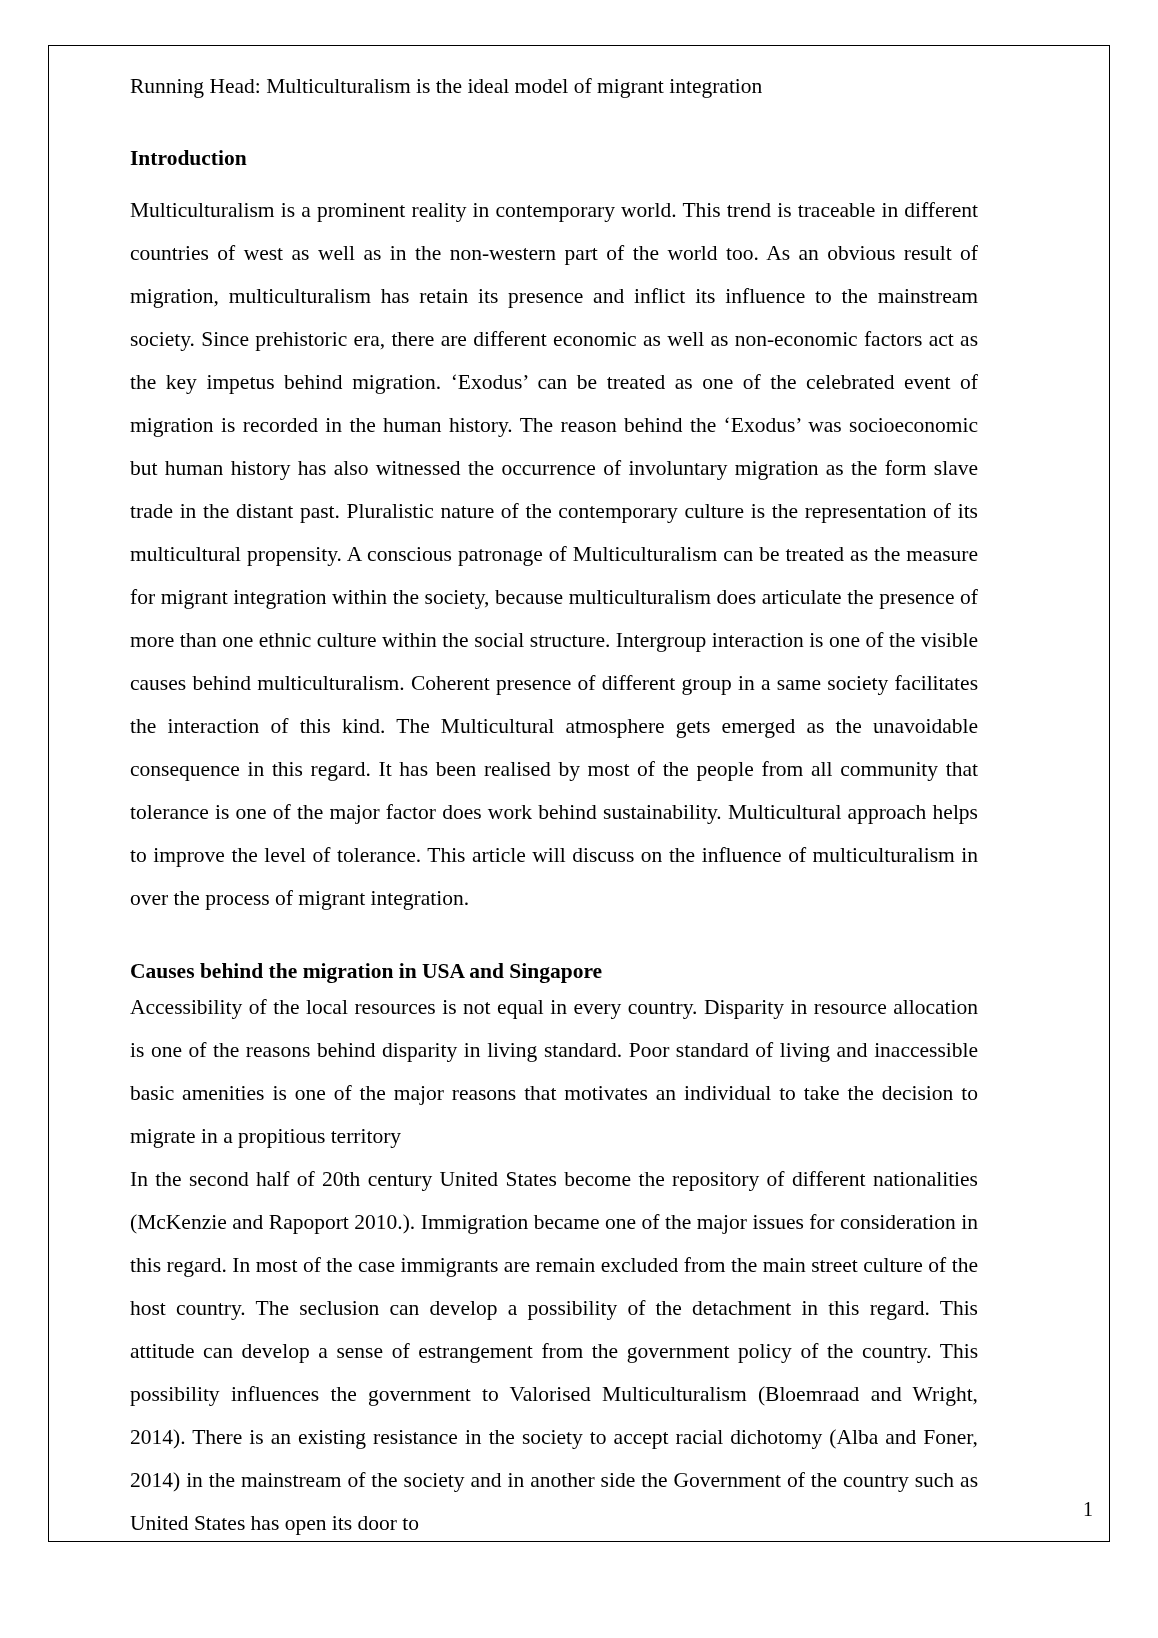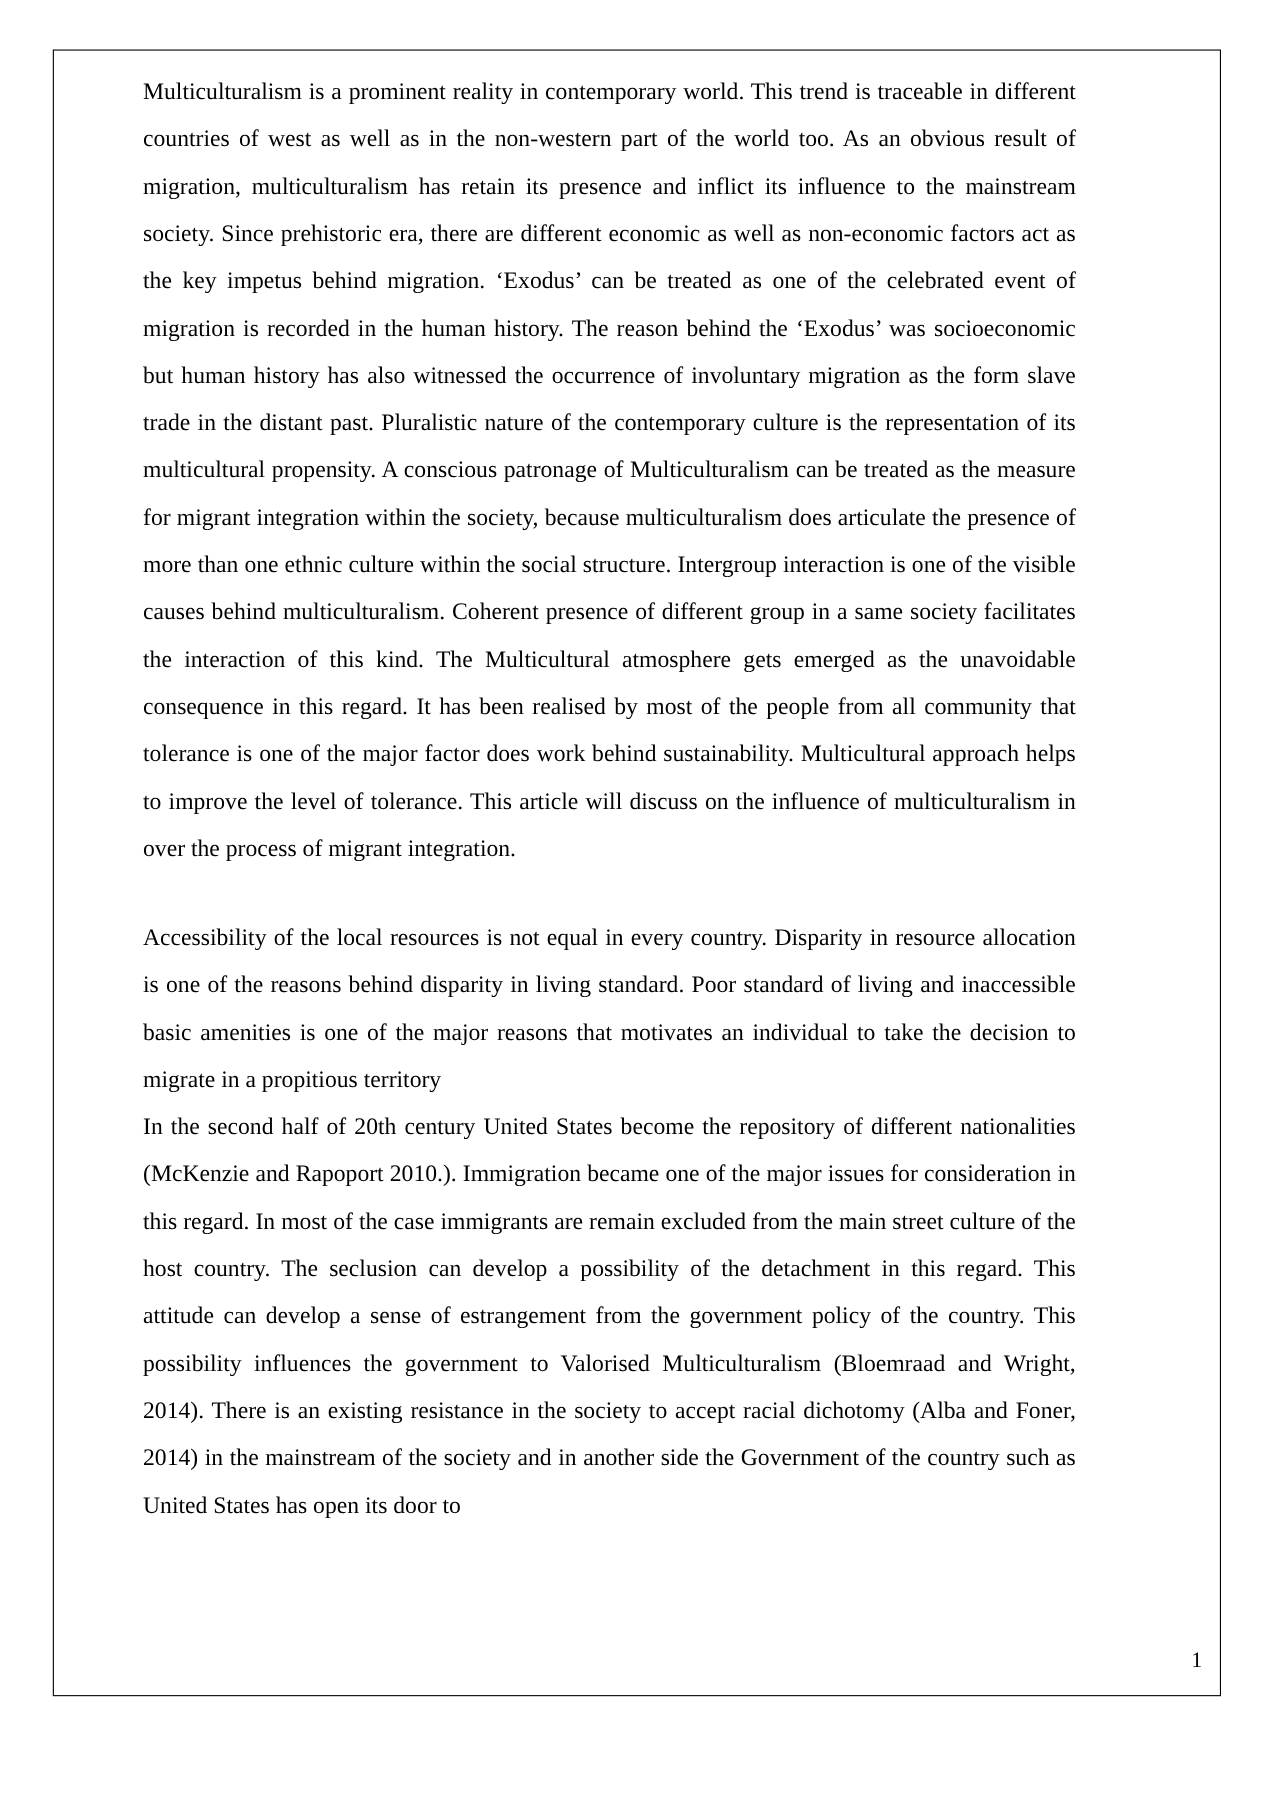--- a/index.html
+++ b/index.html
@@ -66,26 +66,29 @@
     line-height: 1;
     text-align: right;
   }
 </style>
 </head>
 <body>
 
 <div class="page">
   <div class="page-inner">
 
+    <div class="running-head">Running Head: Multiculturalism is the ideal model of migrant integration</div>
 
+    <div class="heading heading-intro">Introduction</div>
 
     <p class="body-text first">Multiculturalism is a prominent reality in contemporary world. This trend is traceable in different countries of west as well as in the non-western part of the world too. As an obvious result of migration, multiculturalism has retain its presence and inflict its influence to the mainstream society. Since prehistoric era,  there are different economic as well as non-economic factors act as the key impetus behind migration. ‘Exodus’ can be treated as one of the celebrated event of migration is recorded in the human history. The reason behind the ‘Exodus’ was socioeconomic but human history has also witnessed the occurrence of involuntary migration as the form slave trade in the distant past. Pluralistic nature of the contemporary culture is the representation of its multicultural propensity. A conscious patronage of Multiculturalism can be treated as the measure for migrant integration within the society, because multiculturalism does articulate the presence of more than one ethnic culture within the social structure. Intergroup interaction is one of the visible causes behind multiculturalism. Coherent presence of different group in a same society facilitates the interaction of this kind. The Multicultural atmosphere gets emerged as the unavoidable consequence in this regard. It has been realised by most of the people from all community that tolerance is one of the major factor does work behind sustainability. Multicultural approach helps to improve the level of tolerance. This article will discuss on the influence of multiculturalism in over the process of migrant integration.</p>
 
     <div class="gap-block"></div>
 
+    <div class="heading heading-causes">Causes behind the migration in USA and Singapore</div>
 
     <p class="body-text para-tight">Accessibility of the local resources is not equal in every country. Disparity in resource allocation is one of the reasons behind disparity in living standard. Poor standard of living and inaccessible basic amenities is one of the major reasons that motivates an individual to take the decision to migrate in a propitious territory</p>
 
     <p class="body-text para-tight">In the second half of 20th century United States become the repository of different nationalities (McKenzie and Rapoport 2010.). Immigration became one of the major issues for consideration in this regard. In most of the case immigrants are remain excluded from the main street culture of the host country. The seclusion can develop a possibility of the detachment in this regard.  This attitude can develop a sense of estrangement from the government policy of the country. This possibility influences the government to Valorised Multiculturalism (Bloemraad and Wright, 2014). There is an existing resistance in the society to accept racial dichotomy (Alba and Foner, 2014) in the mainstream of the society and in another side the Government of the country such as United States has open its door to</p>
 
   </div>
 
   <div class="page-number">1</div>
 </div>
 

